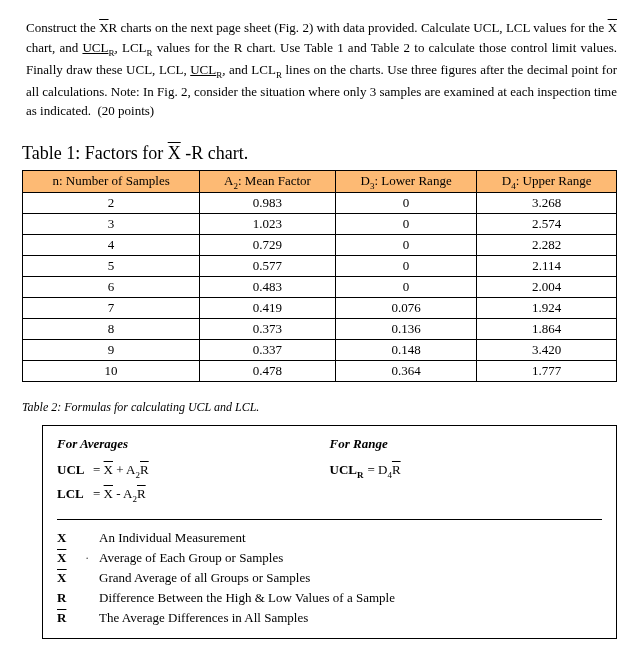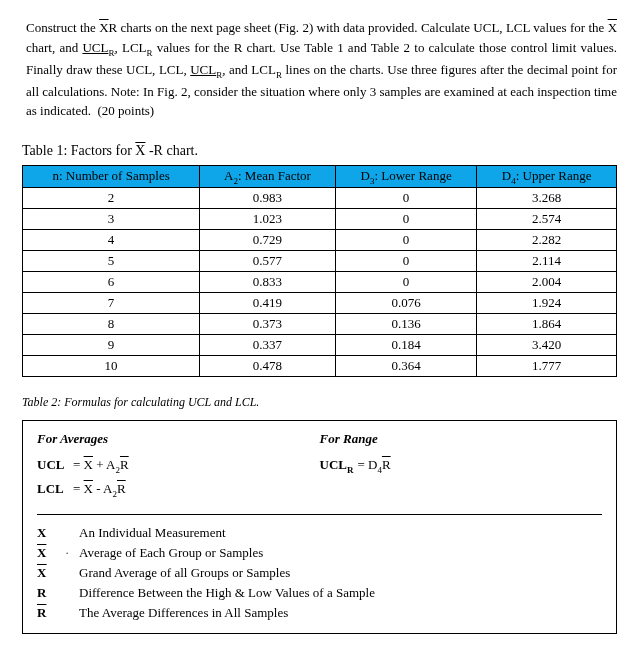--- a/index.html
+++ b/index.html
@@ -16,47 +16,48 @@
       display: flex;
       gap: 4px;
       margin-bottom: 22px;
     }
     .problem-text {
       line-height: 1.5;
       text-align: justify;
     }
     .table-title {
       margin: 14px 0 6px 0;
-      font-size: 14px;
+      font-size: 18px;
     }
     .data-table {
       border-collapse: collapse;
       width: 100%;
       margin-bottom: 14px;
     }
     .data-table th, .data-table td {
       border: 1px solid #000;
       padding: 2px 6px;
       text-align: center;
       font-size: 13px;
       font-family: "Times New Roman", Times, serif;
     }
     .data-table th {
       font-weight: normal;
-      background: #0ea5e9;
+      background: #fdba74;
     }
     .table2-title {
       margin: 18px 0 10px 0;
       font-size: 12px;
       font-style: italic;
     }
     .formulas-box {
       border: 1px solid #000;
       padding: 10px 14px 10px 14px;
       margin-bottom: 10px;
+      margin-left: 20px;
     }
     .formulas-grid {
       display: grid;
       grid-template-columns: 1fr 1fr;
       gap: 0;
     }
     .formula-header {
       font-weight: bold;
       font-style: italic;
       font-size: 13px;
@@ -156,40 +157,40 @@
           <td>2.282</td>
         </tr>
         <tr>
           <td>5</td>
           <td>0.577</td>
           <td>0</td>
           <td>2.114</td>
         </tr>
         <tr>
           <td>6</td>
-          <td>0.833</td>
+          <td>0.483</td>
           <td>0</td>
           <td>2.004</td>
         </tr>
         <tr>
           <td>7</td>
           <td>0.419</td>
           <td>0.076</td>
           <td>1.924</td>
         </tr>
         <tr>
           <td>8</td>
           <td>0.373</td>
           <td>0.136</td>
           <td>1.864</td>
         </tr>
         <tr>
           <td>9</td>
           <td>0.337</td>
-          <td>0.184</td>
+          <td>0.148</td>
           <td>3.420</td>
         </tr>
         <tr>
           <td>10</td>
           <td>0.478</td>
           <td>0.364</td>
           <td>1.777</td>
         </tr>
       </tbody>
   </table>

